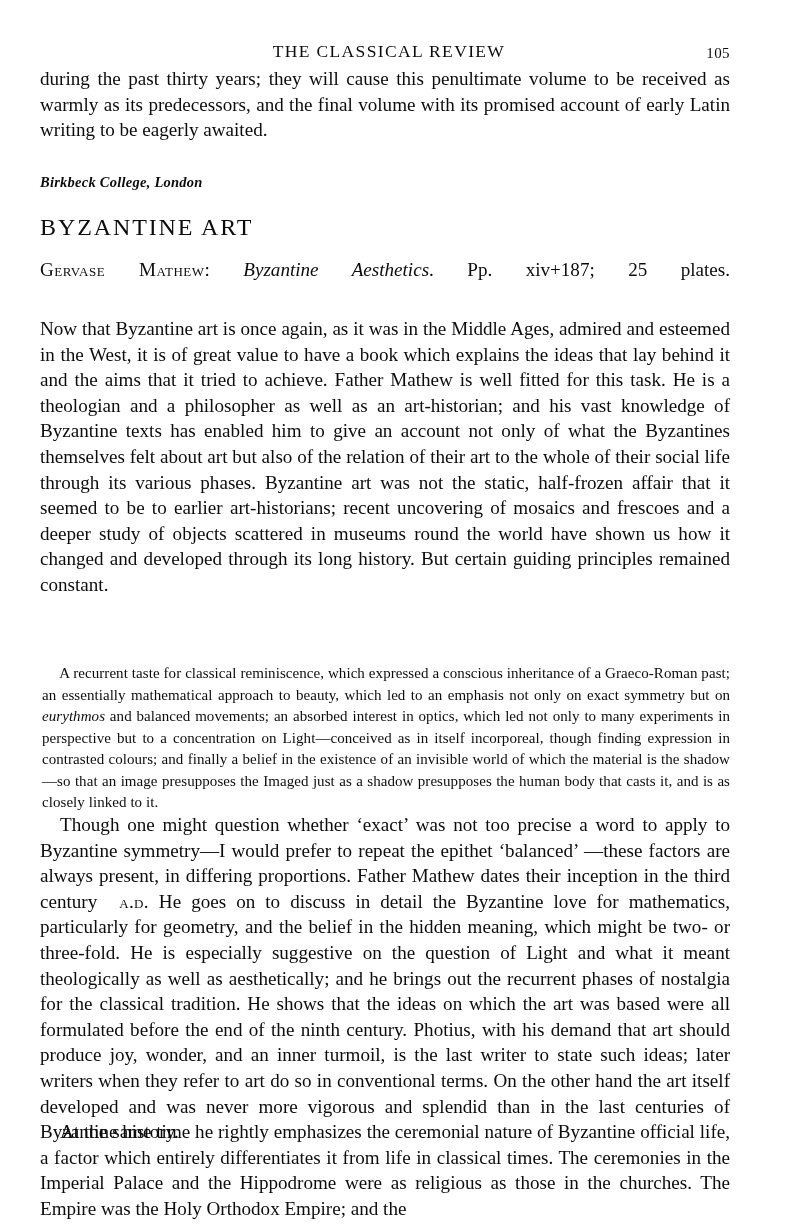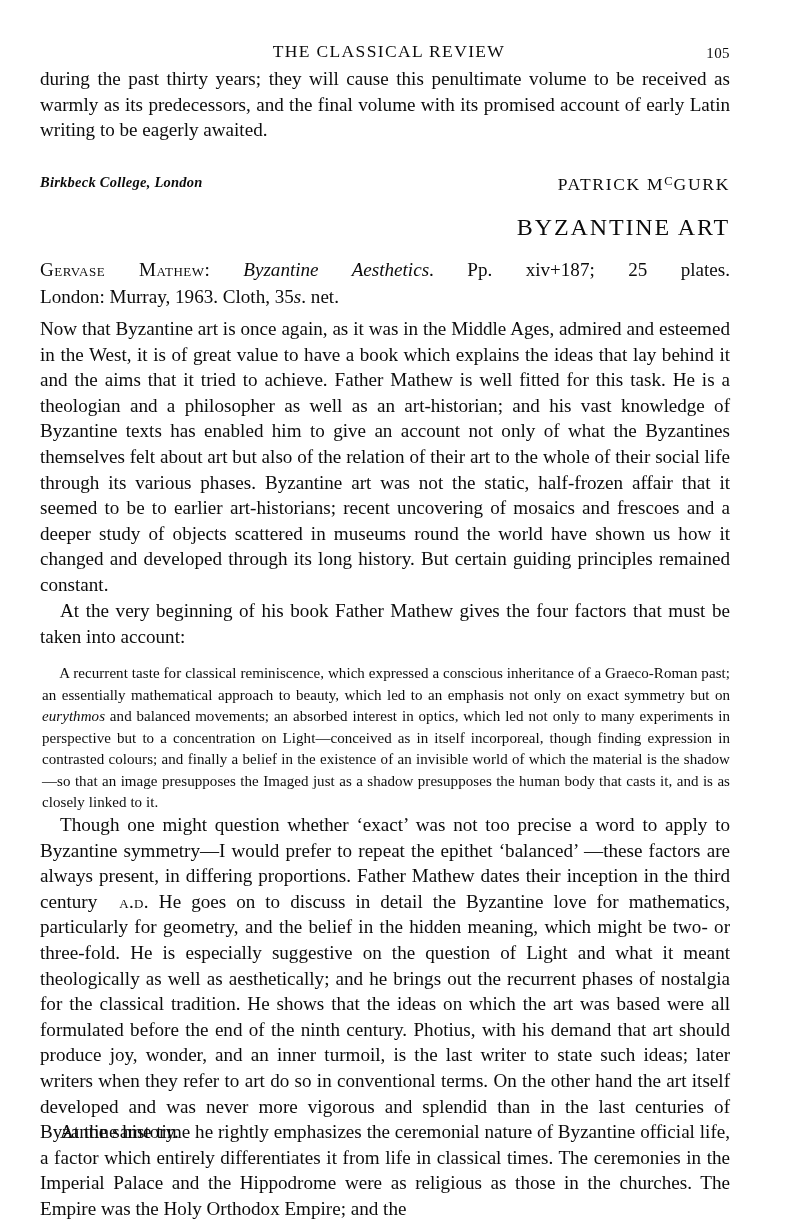--- a/index.html
+++ b/index.html
@@ -110,21 +110,21 @@
     vertical-align: 0.42em;
     letter-spacing: 0.9px;
   }
 
   
   .section-title {
     position: absolute;
     left: 40px;
     width: 690px;
     top: 212px;
-    text-align: right;
+    text-align: left;
     font-size: 24px;
     letter-spacing: 1.9px;
     line-height: 30px;
     white-space: nowrap;
   }
 
   
   .biblio {
     position: absolute;
     left: 40px;
@@ -193,37 +193,32 @@
     <div class="running-head-title">THE CLASSICAL REVIEW</div>
     <div class="running-head-folio">105</div>
   </div>
 
   <div class="col" id="prev-tail" style="top:66px;">
     <p class="body-text lead-in">during the past thirty years; they will cause this penultimate volume to be received as warmly as its predecessors, and the final volume with its promised account of early Latin writing to be eagerly awaited.</p>
   </div>
 
   <div class="attribution">
     <div class="attribution-affiliation">Birkbeck College, London</div>
-    <div class="attribution-author"><span>PATRICK M</span><span class="mc-sup">C</span><span>GURK</span></div>
   </div>
 
   <div class="section-title">BYZANTINE ART</div>
 
   <div class="biblio">
     <span class="biblio-line1"><span class="smallcaps">Gervase Mathew</span><span>:</span> <span class="work-title">Byzantine Aesthetics</span><span>. Pp. xiv+187; 25 plates.</span></span>
-    <span class="biblio-line2"><span>London: Murray, 1963. Cloth, 35</span><span class="shilling">s</span><span>. net.</span></span>
   </div>
 
   <div class="col" id="para-1">
     <p class="body-text lead-in">Now that Byzantine art is once again, as it was in the Middle Ages, admired and esteemed in the West, it is of great value to have a book which explains the ideas that lay behind it and the aims that it tried to achieve. Father Mathew is well fitted for this task. He is a theologian and a philosopher as well as an art-historian; and his vast knowledge of Byzantine texts has enabled him to give an account not only of what the Byzantines themselves felt about art but also of the relation of their art to the whole of their social life through its various phases. Byzantine art was not the static, half-frozen affair that it seemed to be to earlier art-historians; recent uncovering of mosaics and frescoes and a deeper study of objects scattered in museums round the world have shown us how it changed and developed through its long history. But certain guiding principles remained constant.</p>
   </div>
 
-  <div class="col" id="para-2">
-    <p class="body-text indented">At the very beginning of his book Father Mathew gives the four factors that must be taken into account:</p>
-  </div>
 
   <div id="para-quote" class="quotation"><span>A recurrent taste for classical reminiscence, which expressed a conscious inheritance of a Graeco-Roman past; an essentially mathematical approach to beauty, which led to an emphasis not only on exact symmetry but on </span><span class="term">eurythmos</span><span> and balanced movements; an absorbed interest in optics, which led not only to many experiments in perspective but to a concentration on Light—conceived as in itself incorporeal, though finding expression in contrasted colours; and finally a belief in the existence of an invisible world of which the material is the shadow—so that an image presupposes the Imaged just as a shadow presupposes the human body that casts it, and is as closely linked to it.</span></div>
 
   <div class="col" id="para-3">
     <p class="body-text indented"><span>Though one might question whether ‘exact’ was not too precise a word to apply to Byzantine symmetry—I would prefer to repeat the epithet ‘balanced’ —these factors are always present, in differing proportions. Father Mathew dates their inception in the third century </span><span class="sc">a.d.</span><span> He goes on to discuss in detail the Byzantine love for mathematics, particularly for geometry, and the belief in the hidden meaning, which might be two- or three-fold. He is especially suggestive on the question of Light and what it meant theologically as well as aesthetically; and he brings out the recurrent phases of nostalgia for the classical tradition. He shows that the ideas on which the art was based were all formulated before the end of the ninth century. Photius, with his demand that art should produce joy, wonder, and an inner turmoil, is the last writer to state such ideas; later writers when they refer to art do so in conventional terms. On the other hand the art itself developed and was never more vigorous and splendid than in the last centuries of Byzantine history.</span></p>
   </div>
 
   <div class="col" id="para-4">
     <p class="body-text indented">At the same time he rightly emphasizes the ceremonial nature of Byzantine official life, a factor which entirely differentiates it from life in classical times. The ceremonies in the Imperial Palace and the Hippodrome were as religious as those in the churches. The Empire was the Holy Orthodox Empire; and the</p>
   </div>

